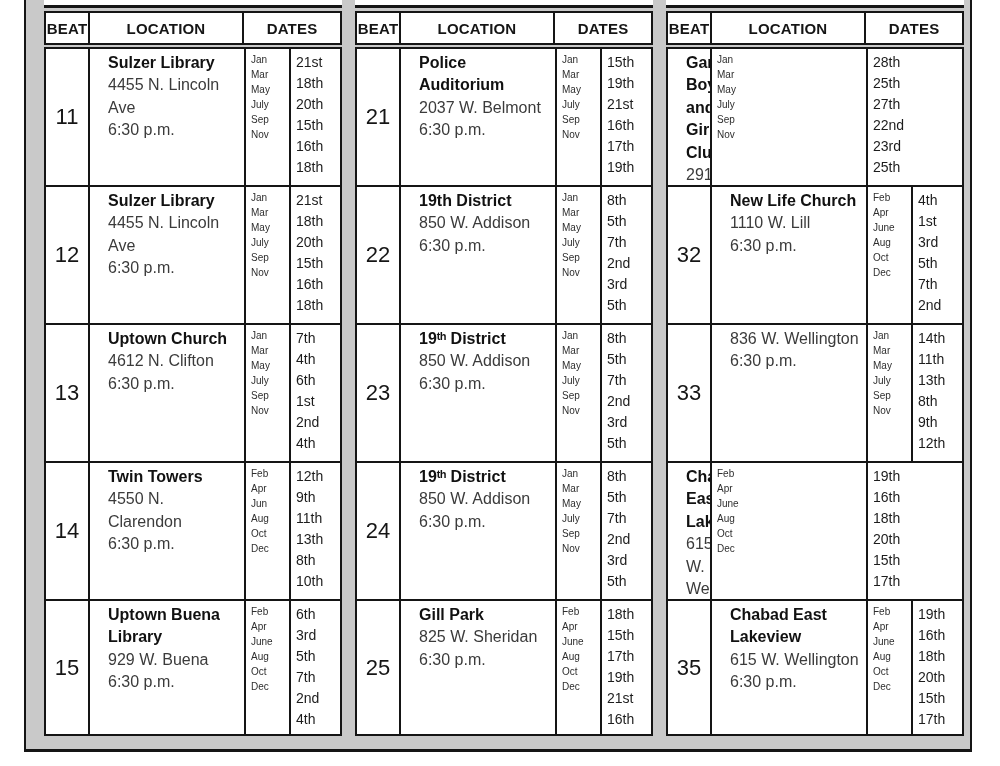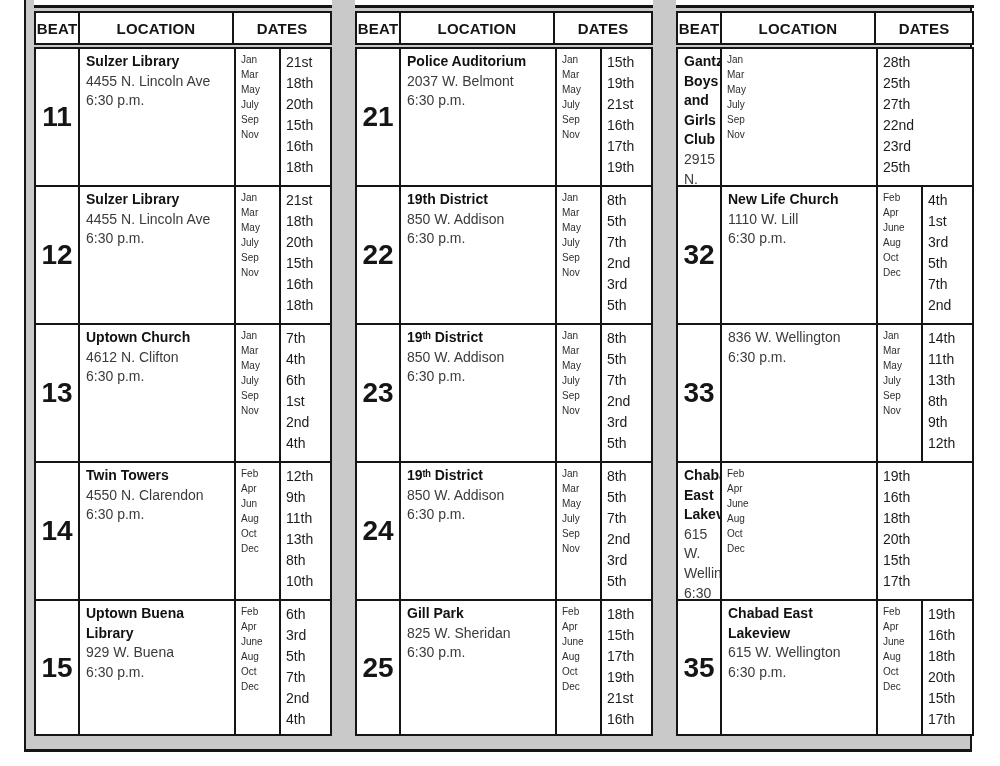--- a/index.html
+++ b/index.html
@@ -15,22 +15,22 @@
     position:absolute;left:24px;top:0;
     width:948px;height:752px;
     background:#c9c9c9;
     border-left:2px solid #151515;
     border-right:2px solid #151515;
     border-bottom:3px solid #151515;
     box-sizing:border-box;
   }
   .tables-row{
     display:flex;
-    padding-left:8px;
-    gap:23px;
+    padding-left:18px;
+    gap:13px;
   }
   .btable{width:298px;flex:0 0 298px;}
   .cut-row{
     height:5px;background:#ffffff;
     border-bottom:3px solid #151515;
     margin-bottom:3px;
   }
   .thead{
     display:grid;
     grid-template-columns:44px 1fr 96px;
@@ -55,26 +55,26 @@
     grid-template-columns:44px 1fr 45px 49px;
     height:138px;
     box-sizing:border-box;
     border-bottom:2px solid #151515;
   }
   .tr:last-child{height:133px;border-bottom:none;}
   .td{box-sizing:border-box;overflow:hidden;}
   .td.beat{
     border-right:2px solid #151515;
     display:flex;align-items:center;justify-content:center;
-    font-weight:bold;font-size:28px;
+    font-weight:normal;font-size:22px;
   }
   .td.loc{
     border-right:2px solid #151515;
     padding:3px 5px 0 6px;
-    font-size:14px;line-height:1.4;
+    font-size:16px;line-height:1.4;margin-left:12px;
   }
   .lname{font-weight:bold;color:#111111;}
   .laddr{color:#3b3b3b;}
   .td.mon{
     border-right:2px solid #151515;
     padding:3px 2px 0 5px;
     font-size:10px;line-height:1.5;
     white-space:pre-line;color:#2e2e2e;
   }
   .td.day{

